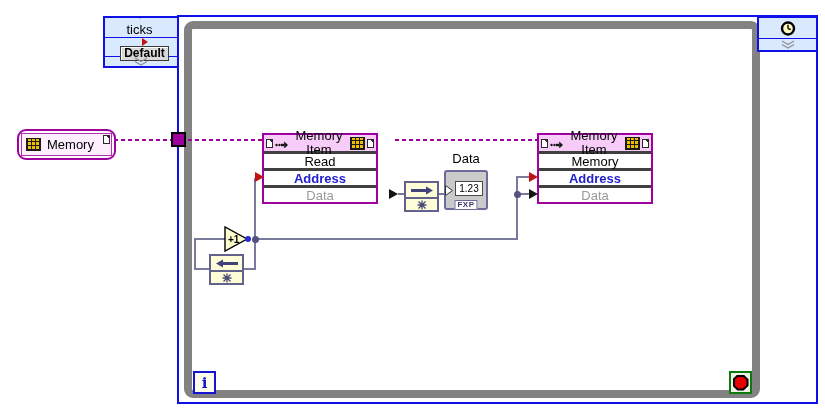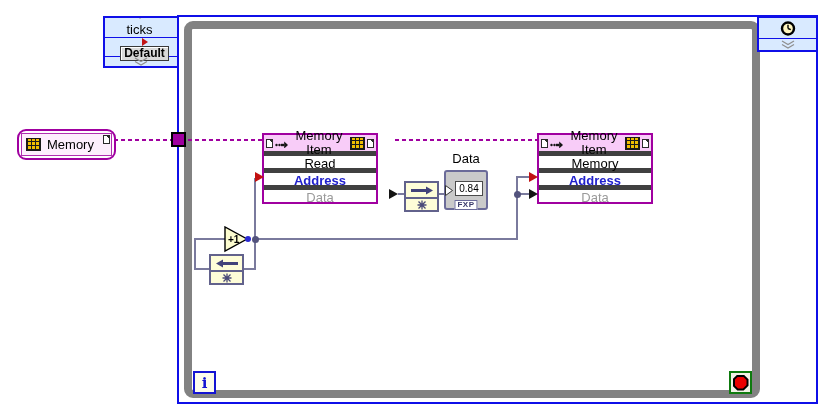--- a/index.html
+++ b/index.html
@@ -29,21 +29,21 @@
   
   .wire { background:#7A7A9D; }
   .dwire { height:2px; background: repeating-linear-gradient(90deg,#A000A0 0 4px, transparent 4px 7px); }
   .dot { width:7px; height:7px; border-radius:50%; background:#53537D; }
   .tunnel { width:15px; height:15px; background:#A000A0; border:2px solid #000; }
 
   
   .mnode { width:116px; border:2px solid #A000A0; background:#fff; }
   .mhead { height:16px; background:#F8CCF8; display:flex; align-items:center; padding:0 2px; gap:2px; }
   .mtitle { flex:1; text-align:center; font-size:13px; line-height:14px; }
-  .mrow { height:17px; border-top:5px solid #404040; text-align:center; line-height:16px; font-size:13px; }
+  .mrow { height:17px; border-top:3px solid #404040; text-align:center; line-height:16px; font-size:13px; }
   .mrow.addr { color:#2020CC; font-weight:bold; }
   .mrow.data { color:#9A9A9A; }
 
   .gridicon { width:15px; height:13px; background-color:#EFBE00; border:1px solid #1A1A1A;
     background-image: repeating-linear-gradient(0deg,#1A1A1A 0 1px,transparent 1px 4px),
                       repeating-linear-gradient(90deg,#1A1A1A 0 1px,transparent 1px 4px); }
   .pageglyph { width:7px; height:9px; background:#fff; border:1px solid #2A2A2A;
     background-image: linear-gradient(225deg,#2A2A2A 0 2px,#fff 2px); }
 
   
@@ -219,21 +219,21 @@
         <path d="M5 0.5 V9.5 M0.5 5 H9.5 M1.5 1.5 L8.5 8.5 M8.5 1.5 L1.5 8.5" stroke="#4A4A78" stroke-width="1.3"></path>
       </svg>
     </div>
   </div>
 
   <div class="abs data-label" style="left:444px; top:151px; width:44px;">Data</div>
   <div class="abs indicator" style="left:444px; top:170px;">
     <svg class="abs" style="left:-1px; top:13px;" width="8" height="11" viewBox="0 0 8 11">
       <polygon points="0.5,0.5 7.5,5.5 0.5,10.5" fill="#fff" stroke="#333" stroke-width="1"></polygon>
     </svg>
-    <div class="ind-num">0.84</div>
+    <div class="ind-num">1.23</div>
     <div class="ind-badge">FXP</div>
   </div>
 
   <div class="abs" style="left:224px; top:226px; width:26px; height:27px;">
     <svg width="26" height="27" viewBox="0 0 26 27">
       <polygon points="1,1 1,25 23,13" fill="#FCFCCF" stroke="#000" stroke-width="1.4"></polygon>
     </svg>
     <span class="inc-label">+1</span>
   </div>
   <div class="abs" style="left:245px; top:236px; width:6px; height:6px; border-radius:50%; background:#2A2AD4;"></div>

